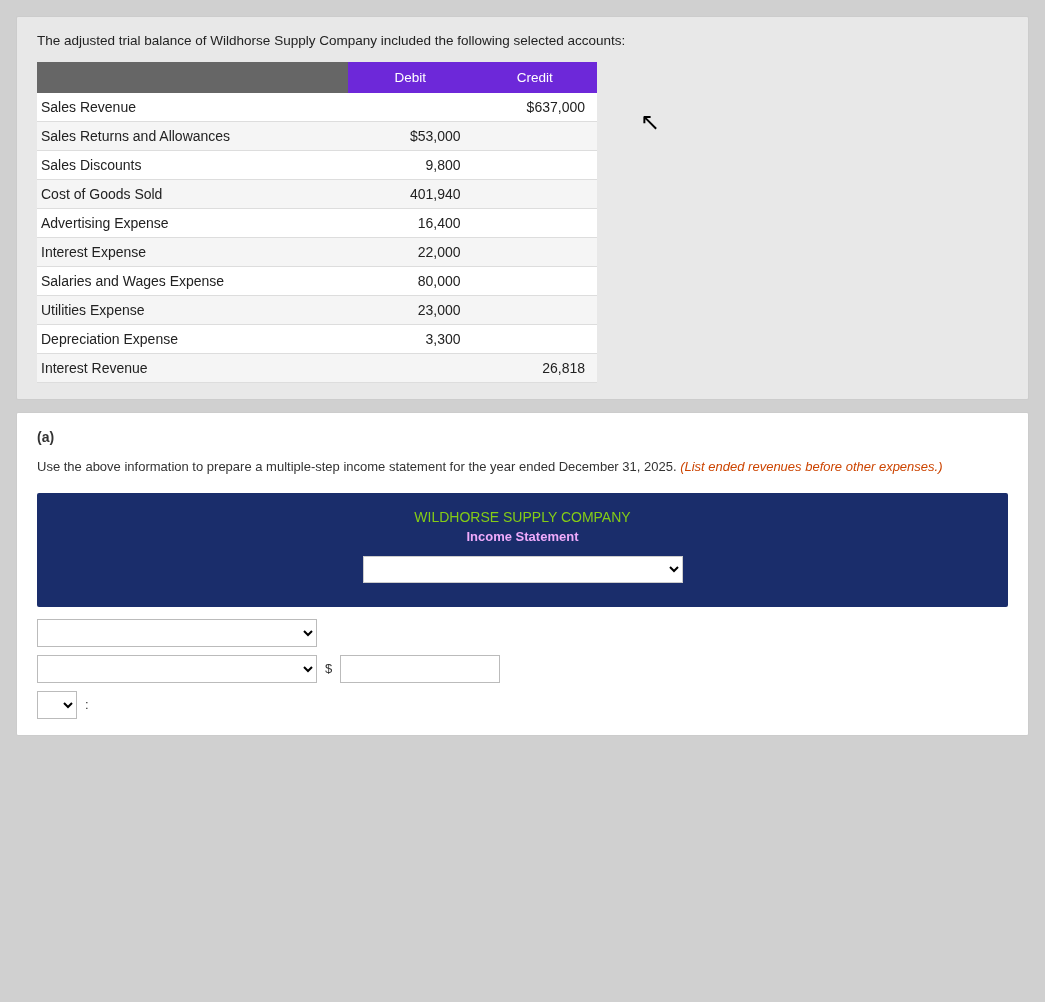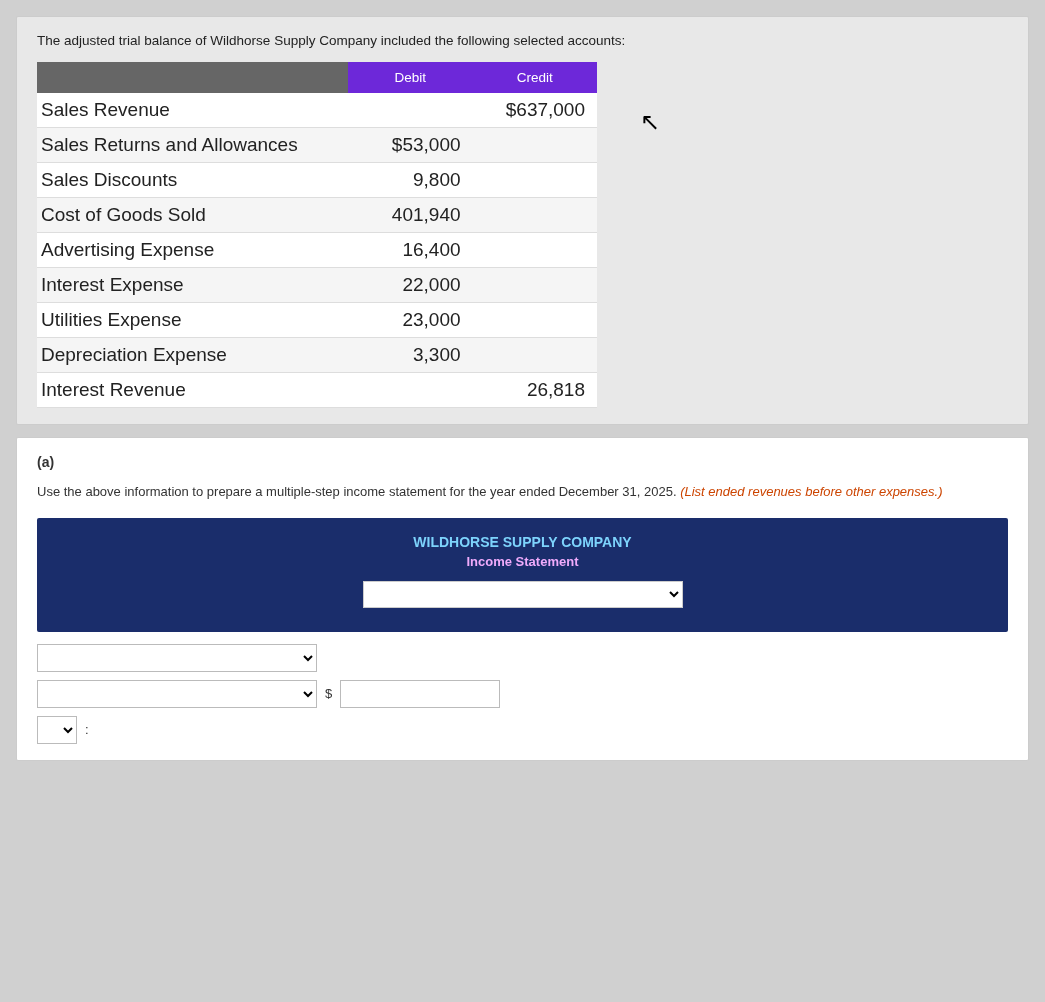--- a/index.html
+++ b/index.html
@@ -46,21 +46,21 @@
       font-size: 13.5px;
     }
 
     .trial-table thead tr th:first-child {
       background: #666;
       width: 300px;
     }
 
     .trial-table tbody tr td {
       padding: 6px 12px;
-      font-size: 19px;
+      font-size: 14px;
       color: #222;
       border-bottom: 1px solid #ddd;
     }
 
     .trial-table tbody tr td.account-name {
       padding-left: 4px;
     }
 
     .trial-table tbody tr td.debit-col {
       text-align: right;
@@ -109,22 +109,22 @@
 
     
     .income-statement-box {
       background: #1a2d6b;
       padding: 16px 20px 24px;
       border-radius: 2px;
     }
 
     .income-stmt-title {
       text-align: center;
-      color: #7dd3fc;
-      font-weight: bold;
+      color: #84cc16;
+      font-weight: normal;
       font-size: 14px;
       margin-bottom: 4px;
     }
 
     .income-stmt-subtitle {
       text-align: center;
       color: #f0abfc;
       font-weight: bold;
       font-size: 13px;
       margin-bottom: 12px;
@@ -247,20 +247,25 @@
       <td class="account-name">Advertising Expense</td>
       <td class="debit-col">16,400</td>
       <td class="credit-col"></td>
     </tr>
           <tr>
       <td class="account-name">Interest Expense</td>
       <td class="debit-col">22,000</td>
       <td class="credit-col"></td>
     </tr>
           <tr>
+      <td class="account-name">Salaries and Wages Expense</td>
+      <td class="debit-col">80,000</td>
+      <td class="credit-col"></td>
+    </tr>
+          <tr>
       <td class="account-name">Utilities Expense</td>
       <td class="debit-col">23,000</td>
       <td class="credit-col"></td>
     </tr>
           <tr>
       <td class="account-name">Depreciation Expense</td>
       <td class="debit-col">3,300</td>
       <td class="credit-col"></td>
     </tr>
           <tr>

